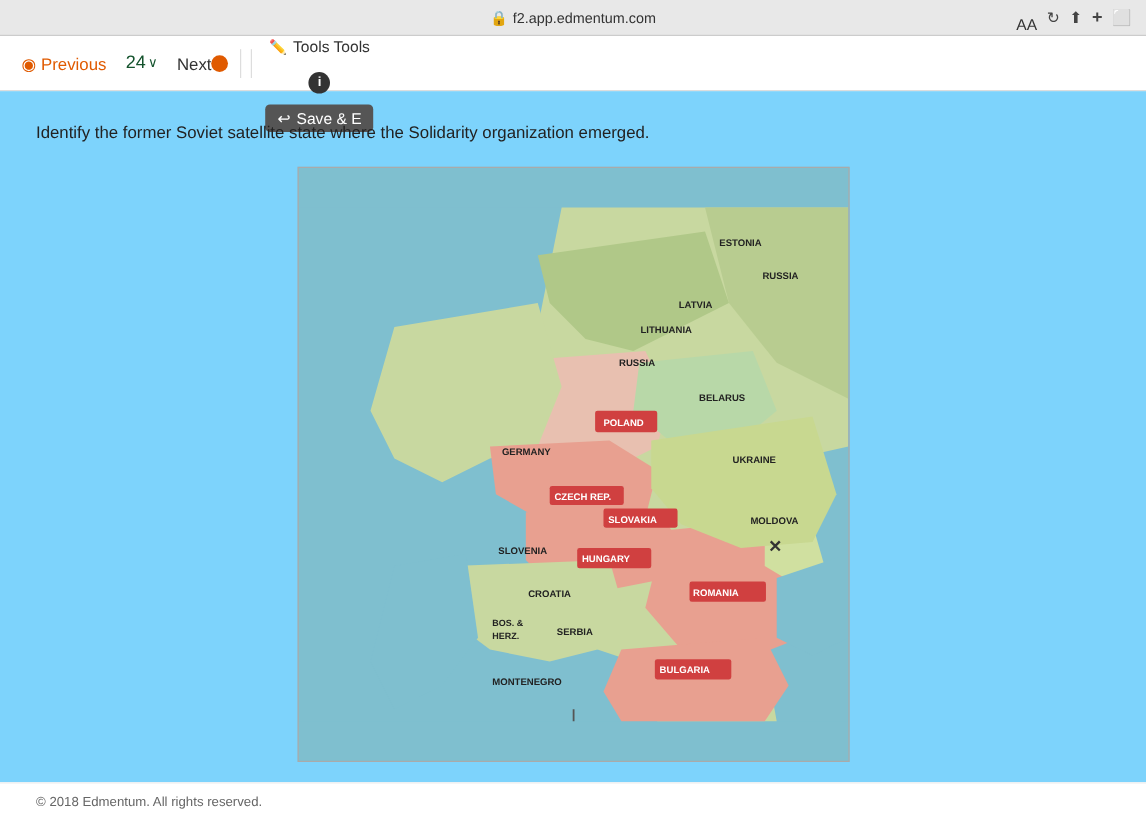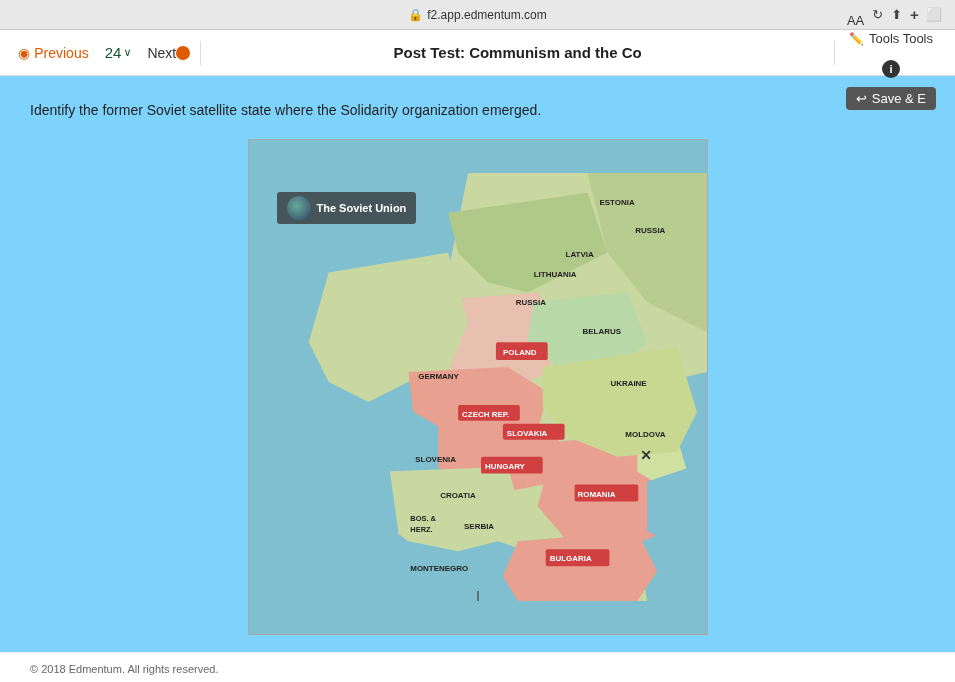--- a/index.html
+++ b/index.html
@@ -236,23 +236,20 @@
       <span style="font-size:11px;">∨</span>
     </div>
     <div class="next-btn">
       <span>Next</span>
       <span class="next-btn .circle-icon" style="display:inline-block;width:14px;height:14px;border-radius:50%;background:#e05a00;"></span>
     </div>
   </div>
 
   <div class="toolbar-sep"></div>
 
-  <div class="toolbar-title">
-    <span>Post Test: Communism and the Co</span>
-  </div>
 
   <div class="toolbar-sep"></div>
 
   <div class="toolbar-right">
     <div class="toolbar-btn submit-btn">
       <span class="dot"></span>
       <span>Submit Test</span>
     </div>
     <div class="toolbar-btn reader-btn">
       <span style="font-size:12px;">✏️</span>
@@ -360,22 +357,18 @@
       <text x="216" y="358" font-size="8" font-weight="bold" fill="#222" font-family="Arial">SERBIA</text>
 
       <text x="302" y="390" font-size="8" font-weight="bold" fill="#fff" font-family="Arial">BULGARIA</text>
 
       <text x="162" y="400" font-size="8" font-weight="bold" fill="#222" font-family="Arial">MONTENEGRO</text>
 
       <line x1="230" y1="420" x2="230" y2="430" stroke="#555" stroke-width="1.5"></line>
     </svg>
 
     
-    <div class="soviet-union-label" style="position:absolute;top:52px;left:28px;">
-      <div class="soviet-globe"></div>
-      <span>The Soviet Union</span>
-    </div>
   </div>
 </div>
 
 <div class="footer">
   <span>© 2018 Edmentum. All rights reserved.</span>
 </div>
 
 </body></html>

